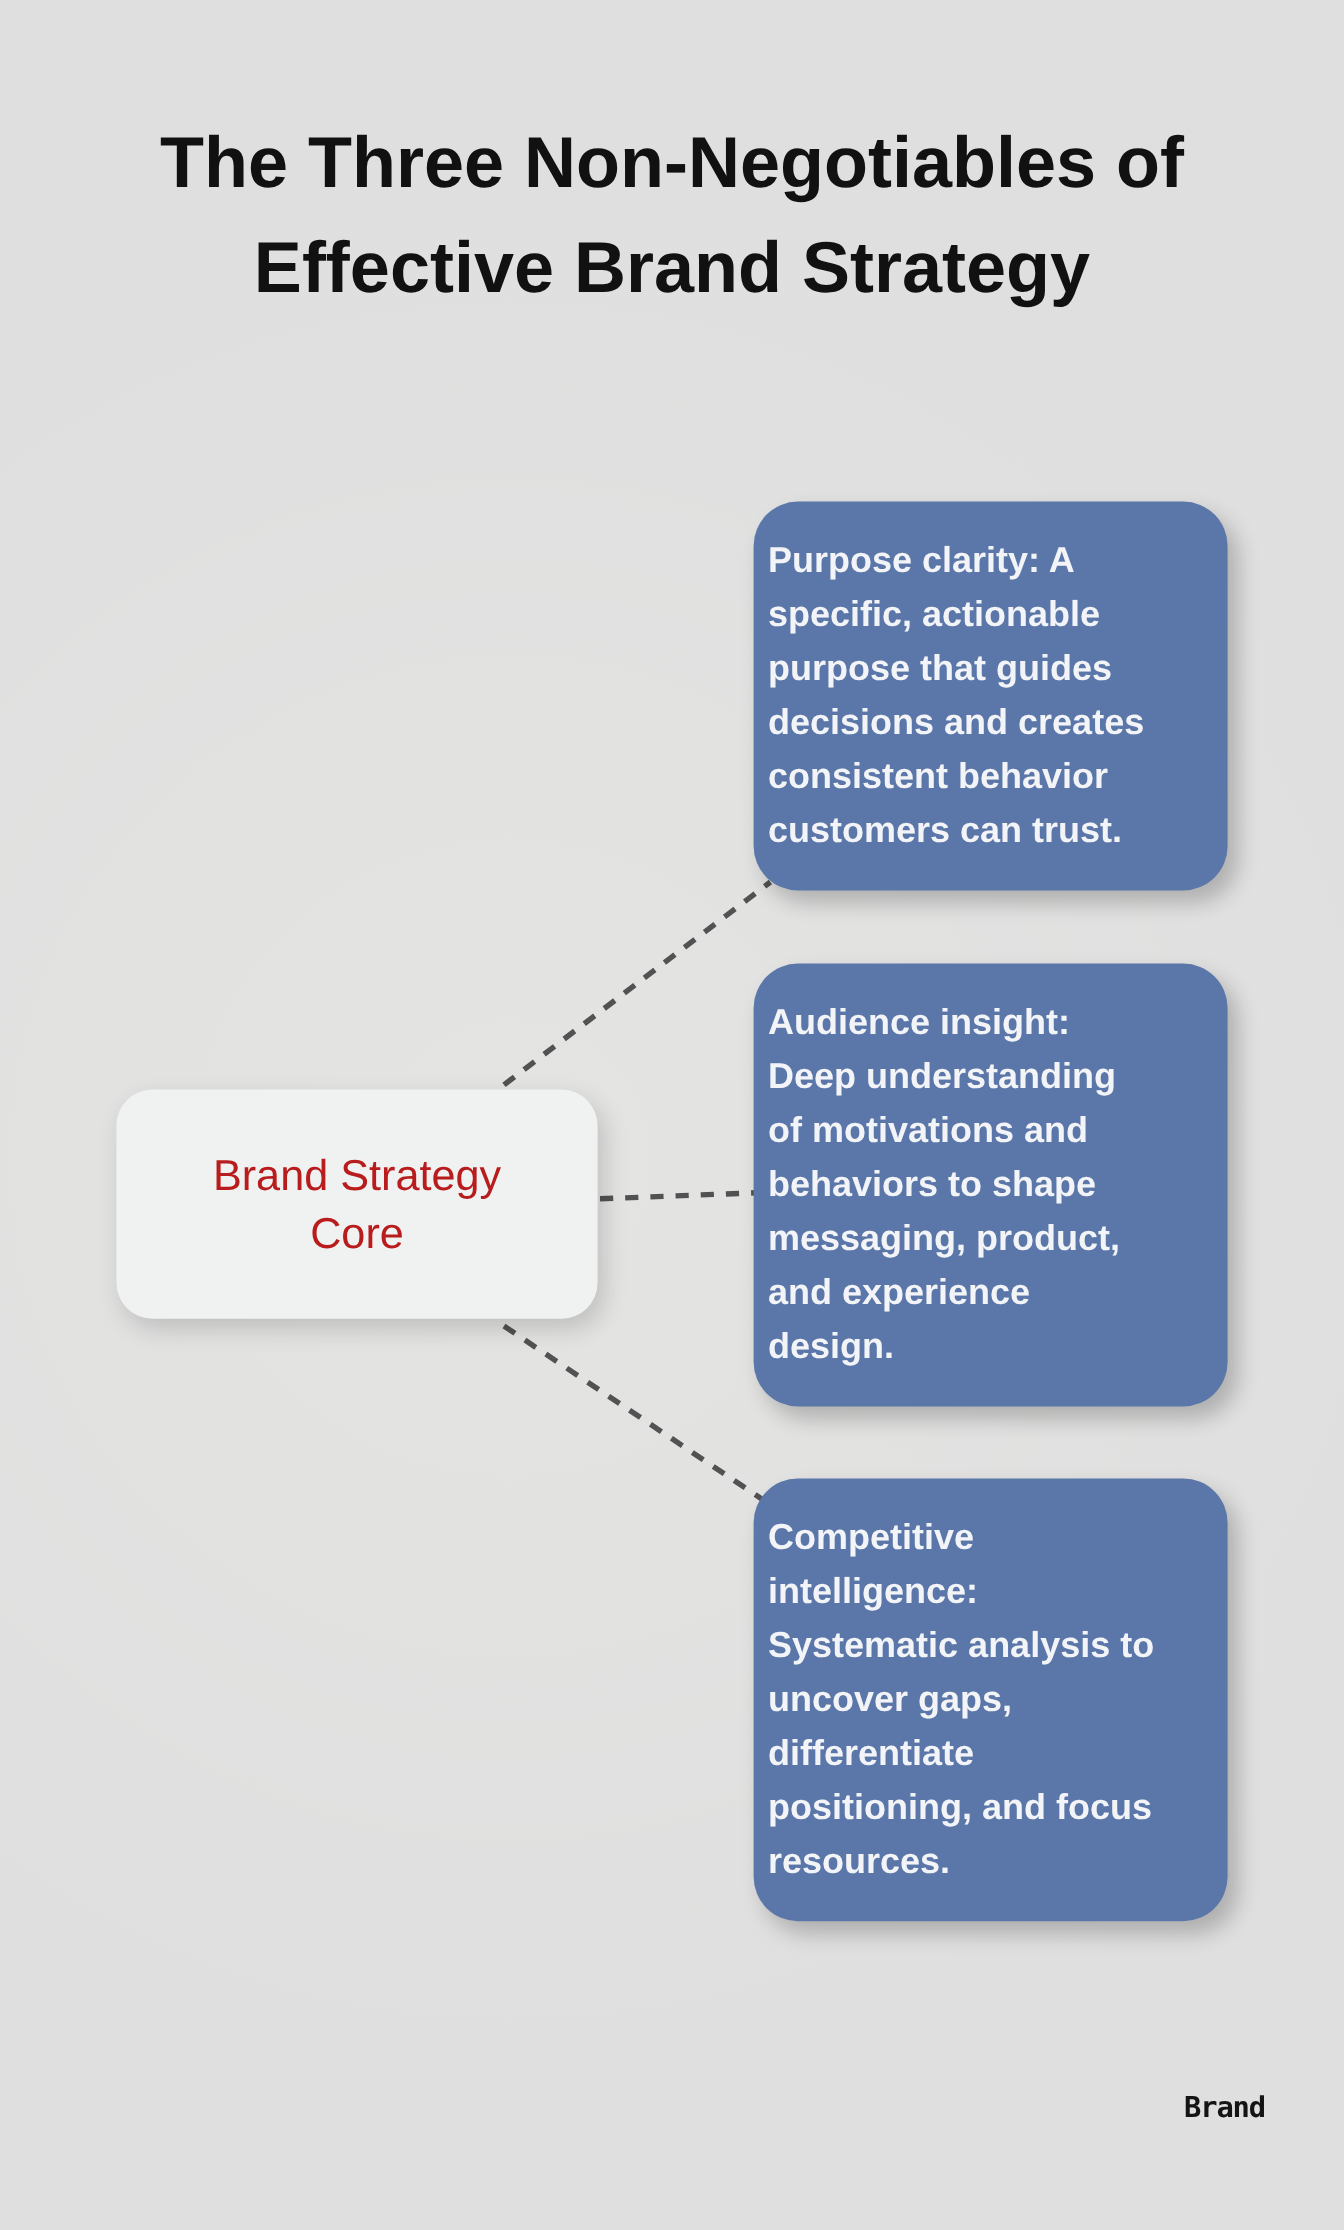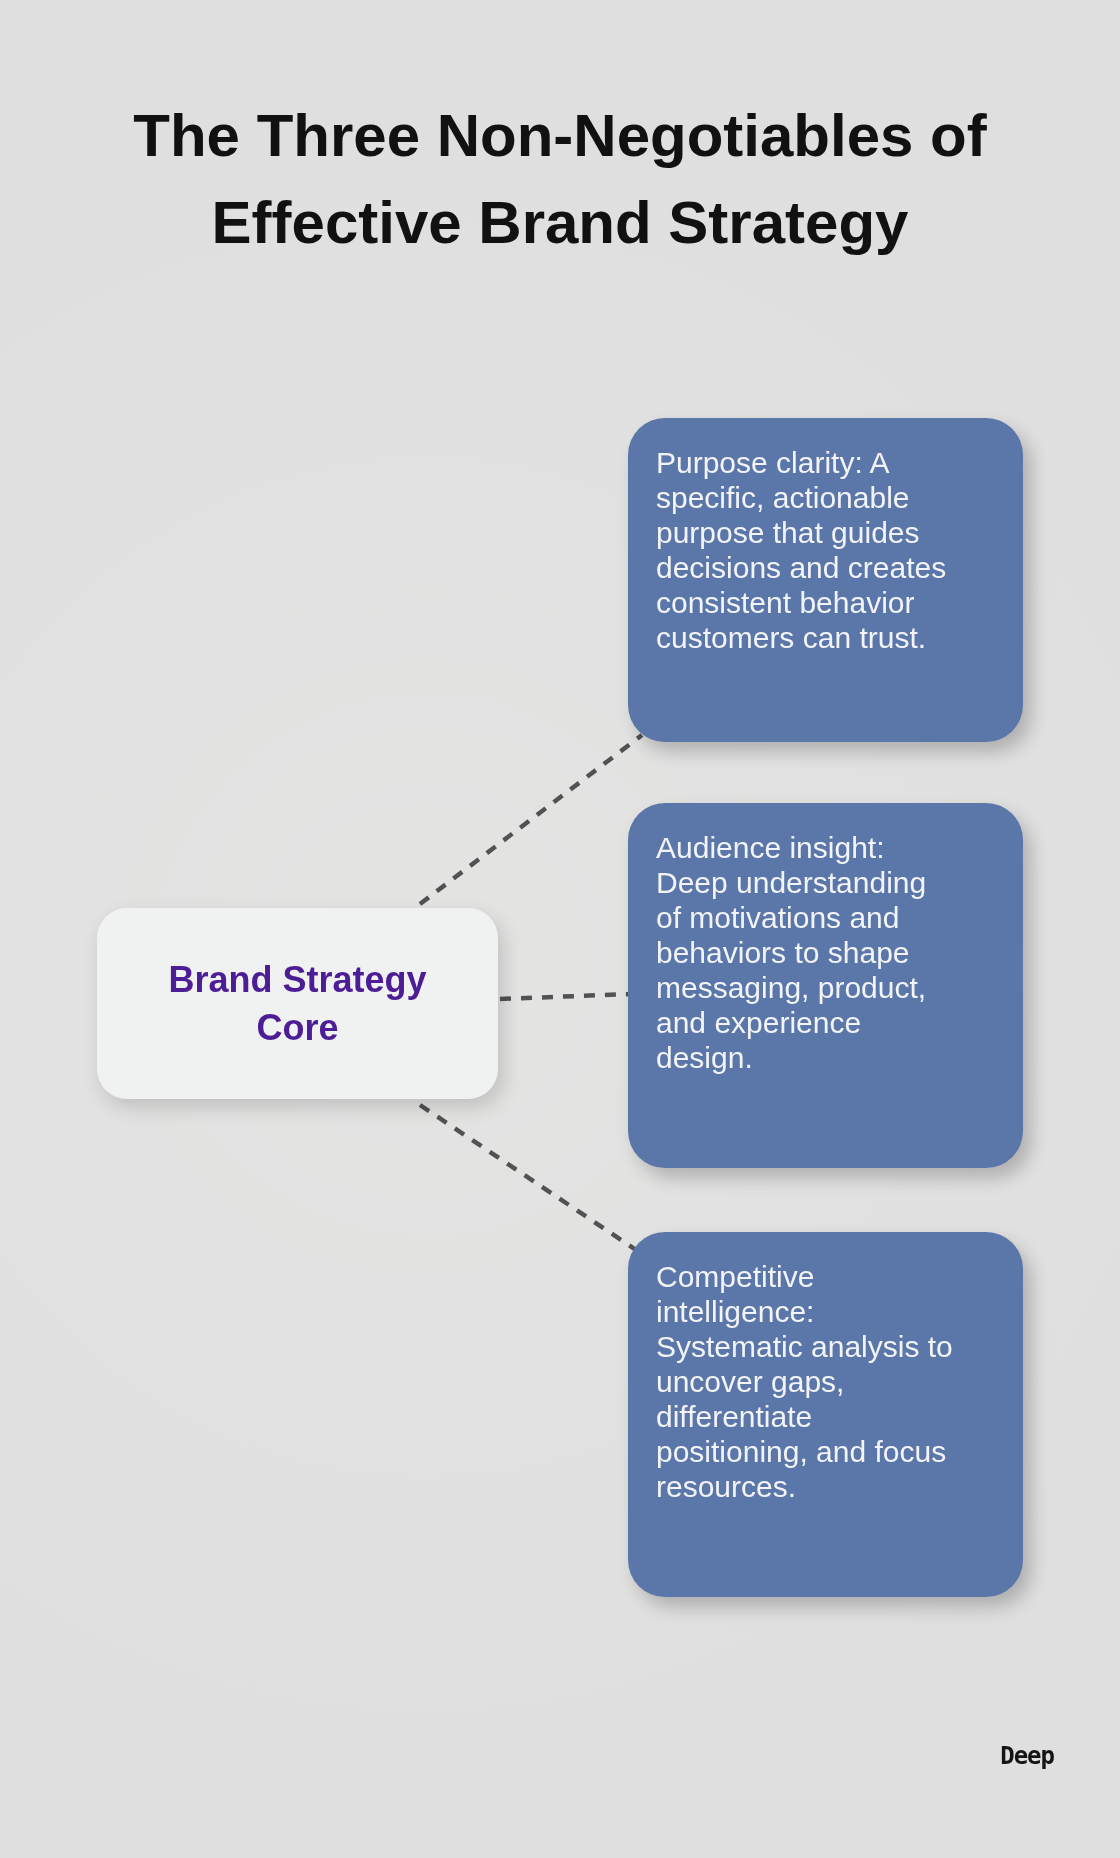--- a/index.html
+++ b/index.html
@@ -60,38 +60,39 @@
     border-radius: 30px;
     box-shadow: 5px 8px 20px rgba(0, 0, 0, 0.16);
     display: flex;
     align-items: center;
     justify-content: center;
     text-align: center;
   }
 
   .center-node .label {
     font-size: 36px;
-    font-weight: 700;
+    font-weight: 400;
     line-height: 1.33;
-    color: #4c1d95;
+    color: #b91c1c;
     white-space: pre-line;
   }
 
   .card {
     position: absolute;
     left: 628px;
     width: 395px;
     background: var(--accent, #5b77a9);
     border-radius: 37px;
     box-shadow: 8px 10px 18px rgba(0, 0, 0, 0.22);
-    padding: 27px 26px 27px 28px;
+    padding: 27px 26px 27px 12px;
     color: var(--card-text, #f2f4f7);
     font-size: 30px;
-    line-height: 35px;
+    line-height: 45px;
     white-space: pre-line;
+    font-weight: bold;
   }
 
   .card-1 { top: 418px; min-height: 324px; }
   .card-2 { top: 803px; min-height: 365px; }
   .card-3 { top: 1232px; min-height: 365px; }
 
   .watermark {
     position: absolute;
     top: 1742px;
     right: 66px;
@@ -137,15 +138,15 @@
 resources.</div>
 
   <div class="card card-2">Audience insight:
 Deep understanding
 of motivations and
 behaviors to shape
 messaging, product,
 and experience
 design.</div>
 
-  <div class="watermark">Deep</div>
+  <div class="watermark">Brand</div>
 
 </div>
 
 </body></html>

